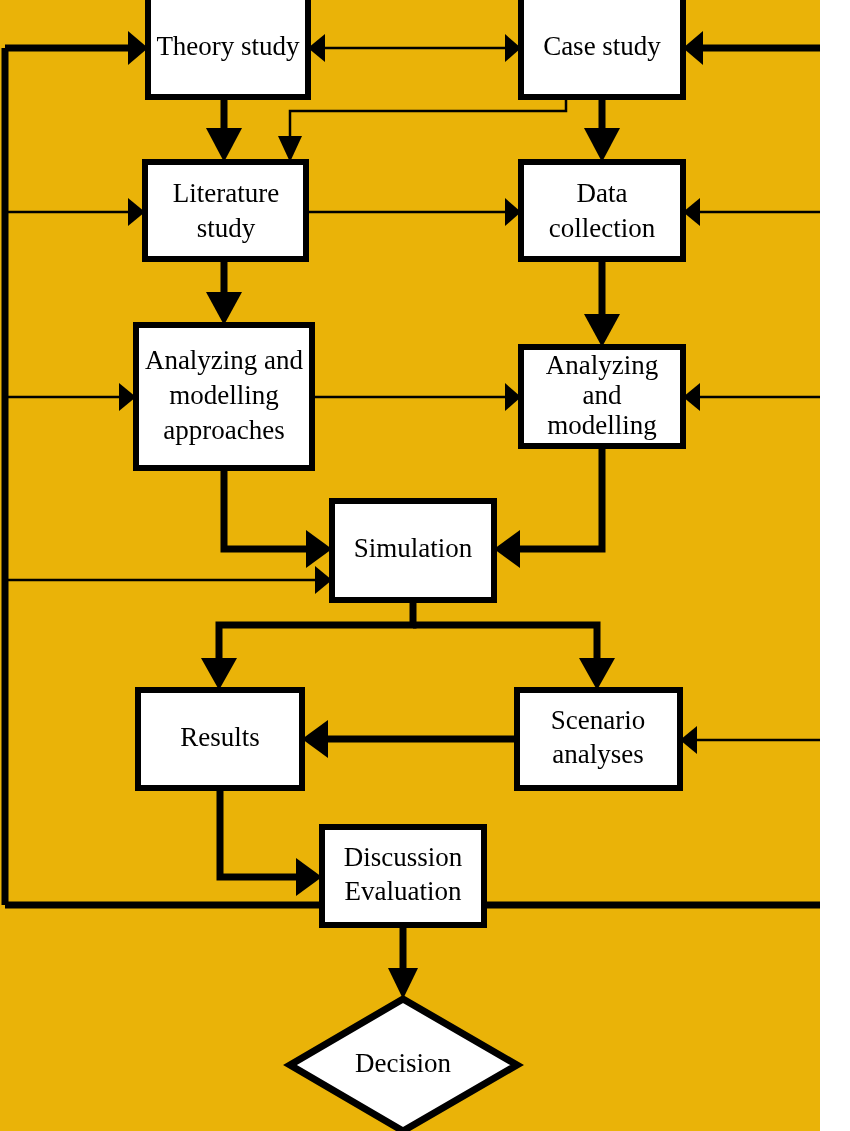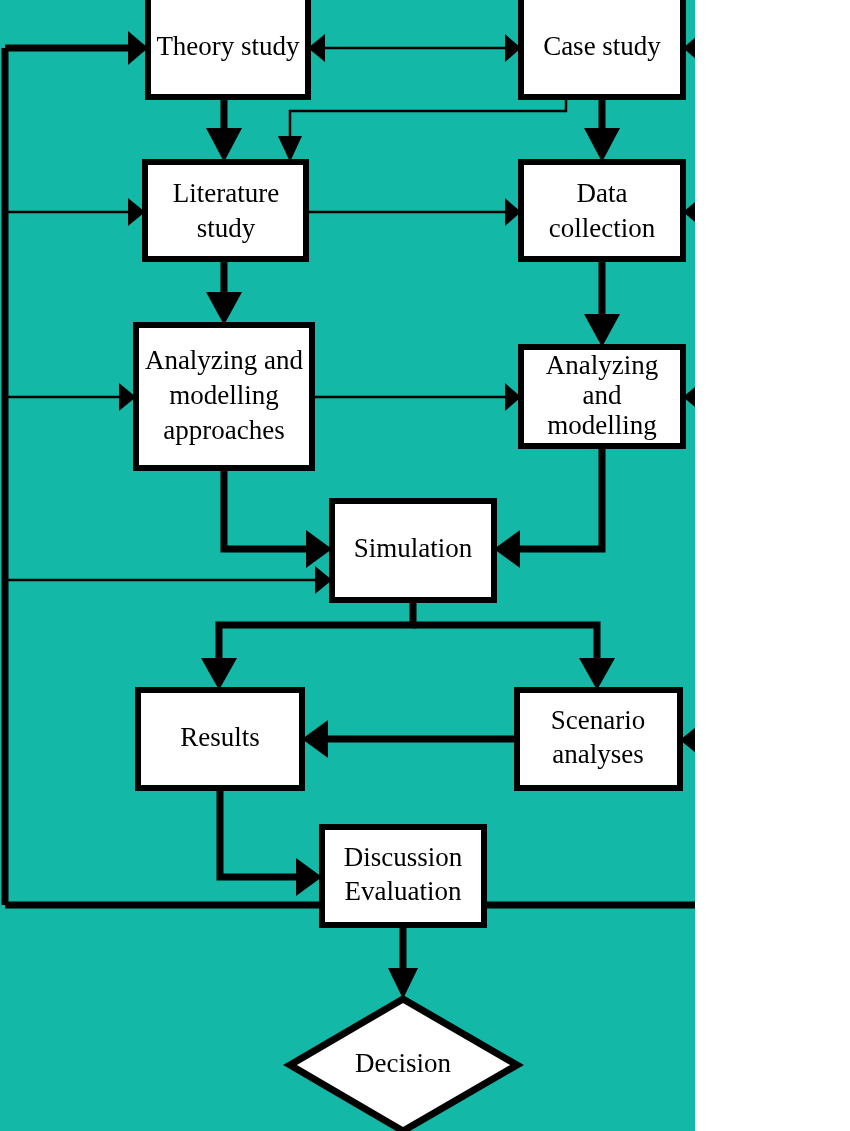--- a/index.html
+++ b/index.html
@@ -6,23 +6,23 @@
   html, body {
     margin: 0;
     padding: 0;
     background: #ffffff;
   }
   body {
     font-family: "Liberation Serif", "DejaVu Serif", serif;
   }
   #diagram-root {
     position: relative;
-    width: 695px;
+    width: 820px;
     height: 1131px;
-    background: #14b8a6;
+    background: #eab308;
     overflow: hidden;
   }
   svg.flowchart {
     display: block;
     width: 850px;
     height: 1131px;
   }
   .node-shape {
     fill: #ffffff;
     stroke: #000000;

